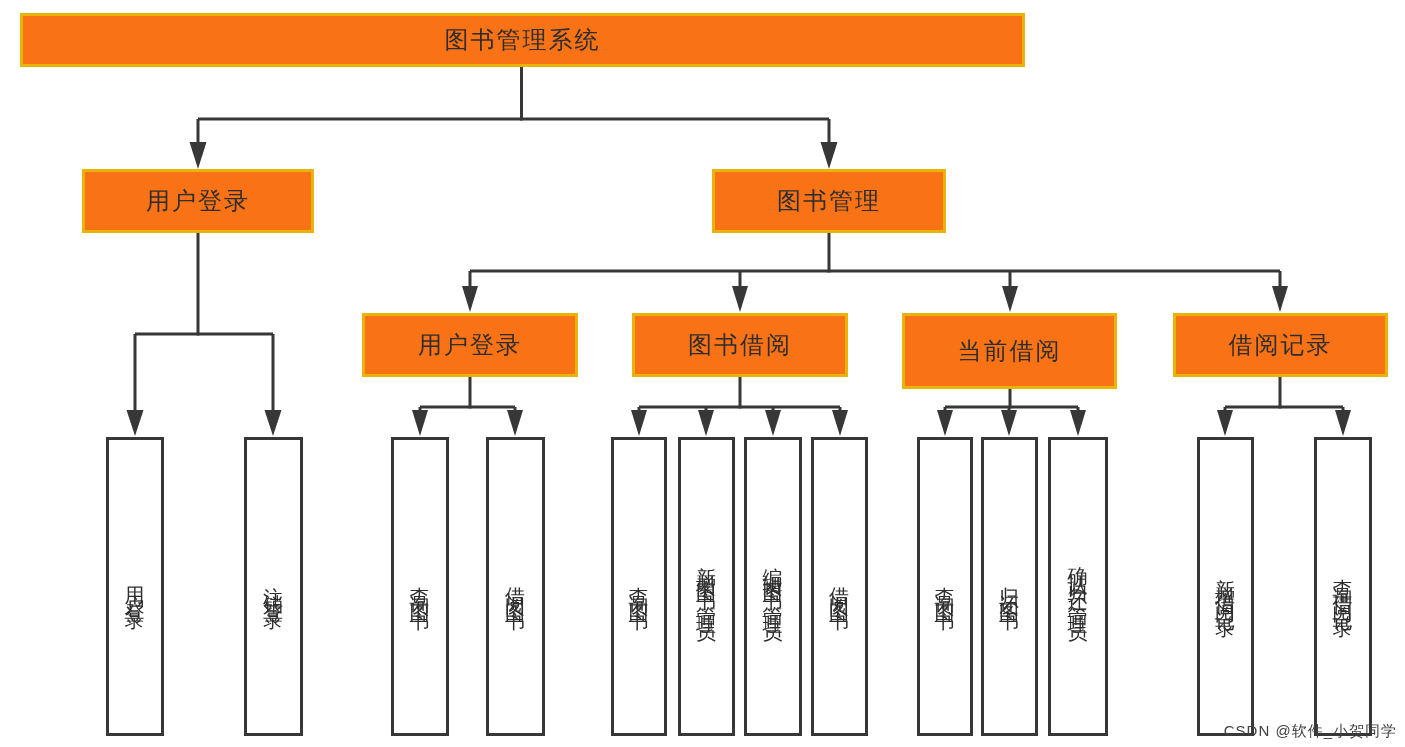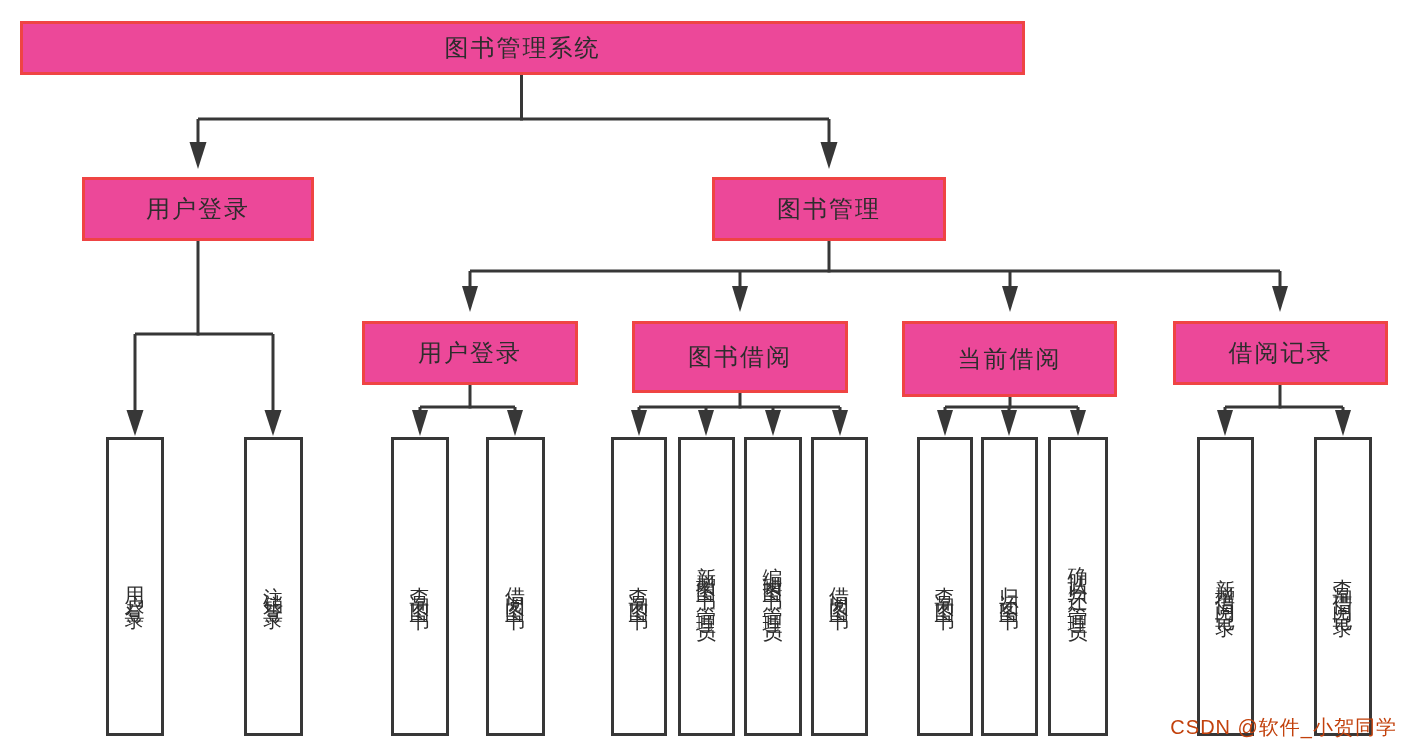--- a/index.html
+++ b/index.html
@@ -17,27 +17,26 @@
   }
   #connectors {
     position: absolute;
     left: 0; top: 0;
     width: 1405px;
     height: 747px;
   }
   .node {
     position: absolute;
     box-sizing: border-box;
-    border: 3px solid #ef4444;
-    background: #ec4899;
+    border: 3px solid #eab308;
+    background: #f97316;
     display: flex;
     align-items: center;
     justify-content: center;
     color: #2d2d2d;
-    margin-top: 8px;
   }
   .node.h-label { font-size: 24px; letter-spacing: 2px; white-space: nowrap; }
   .leaf {
     position: absolute;
     box-sizing: border-box;
     border: 3px solid #373737;
     background: #ffffff;
     display: flex;
     align-items: center;
     justify-content: center;
@@ -48,22 +47,22 @@
     text-orientation: mixed;
     font-size: 20px;
     letter-spacing: 8px;
     line-height: 1;
     white-space: nowrap;
   }
   #watermark {
     position: absolute;
     right: 8px;
     bottom: 6px;
-    font-size: 20px;
-    color: #c2410c;
+    font-size: 15px;
+    color: #404040;
     letter-spacing: 1px;
     white-space: nowrap;
   }
 </style>
 </head>
 <body>
 
 <div id="stage">
 
   <svg id="connectors" viewBox="0 0 1405 747" xmlns="http://www.w3.org/2000/svg">
@@ -138,21 +137,21 @@
       <polygon points="1335,410 1351,410 1343,436"></polygon>
     </g>
   </svg>
 
   <div class="node h-label" style="left:20px; top:13px; width:1005px; height:54px;">图书管理系统</div>
 
   <div class="node h-label" style="left:82px; top:169px; width:232px; height:64px;">用户登录</div>
   <div class="node h-label" style="left:712px; top:169px; width:234px; height:64px;">图书管理</div>
 
   <div class="node h-label" style="left:362px; top:313px; width:216px; height:64px;">用户登录</div>
-  <div class="node h-label" style="left:632px; top:313px; width:216px; height:72px;">图书借阅</div>
+  <div class="node h-label" style="left:632px; top:313px; width:216px; height:64px;">图书借阅</div>
   <div class="node h-label" style="left:902px; top:313px; width:215px; height:76px;">当前借阅</div>
   <div class="node h-label" style="left:1173px; top:313px; width:215px; height:64px;">借阅记录</div>
 
   <div class="leaf" style="left:106px; top:437px; width:58px; height:299px;">
     <span>用户登录</span>
     </div>
   <div class="leaf" style="left:244px; top:437px; width:59px; height:299px;">
     <span>注销登录</span>
     </div>
 

